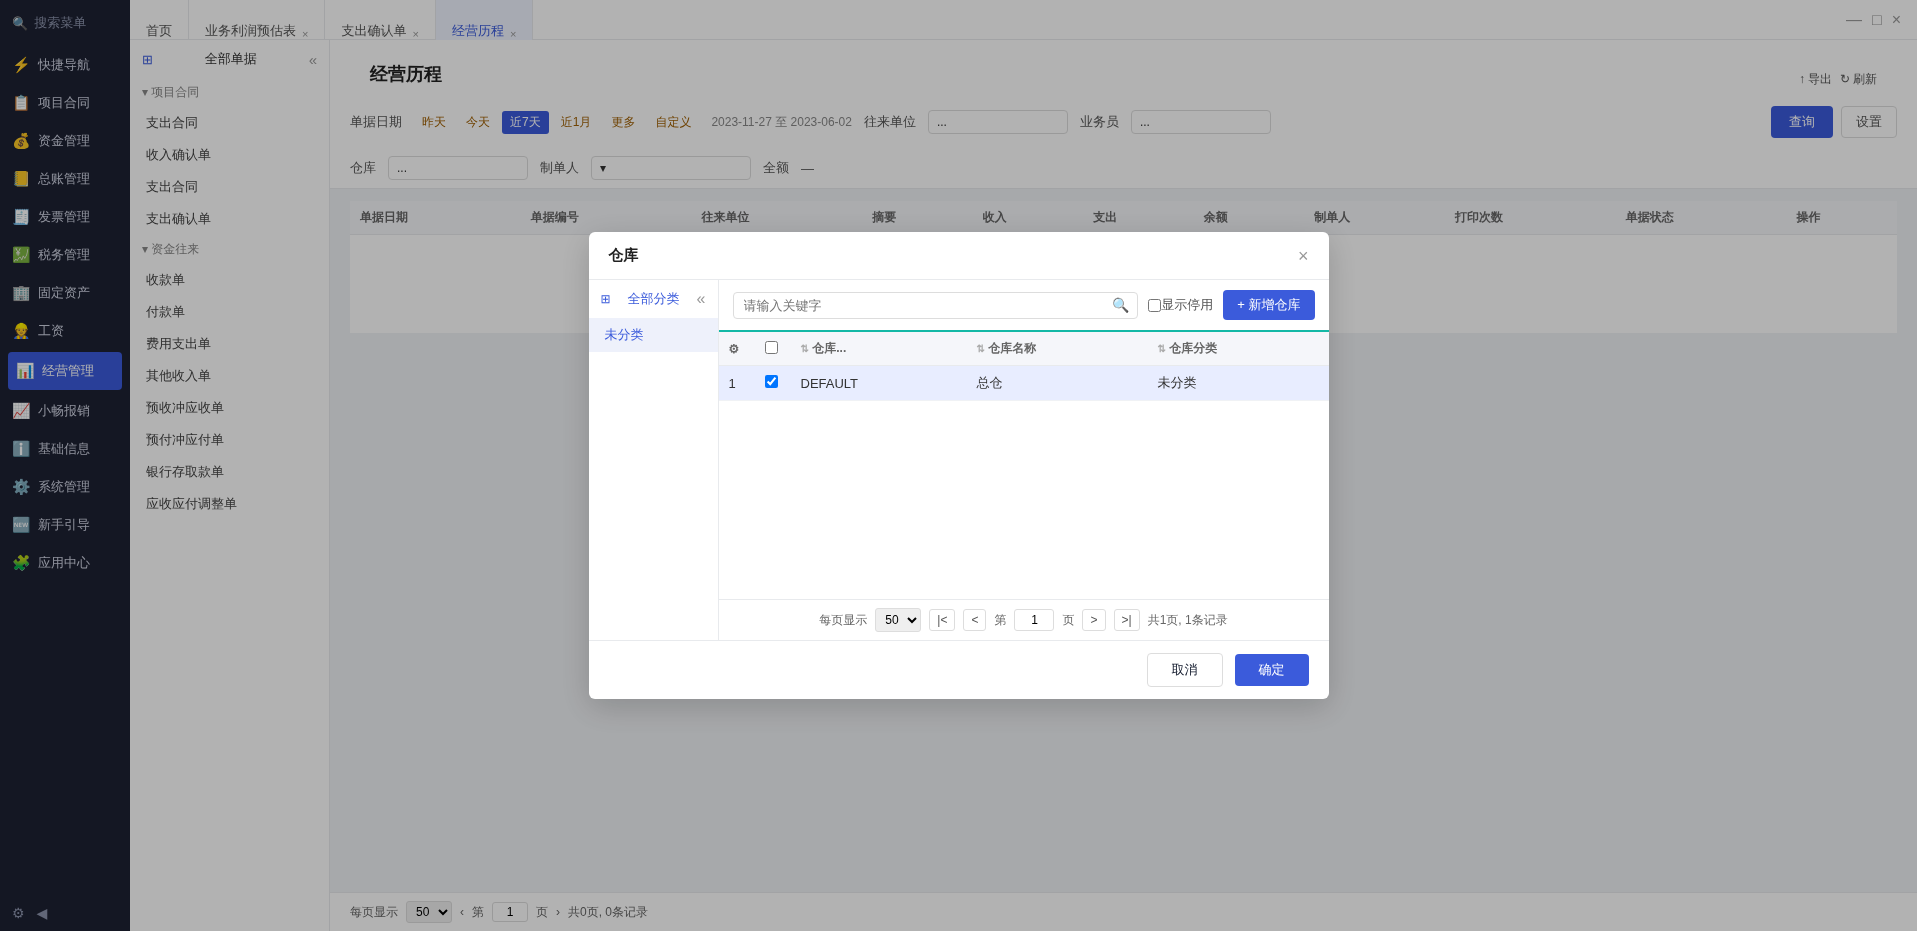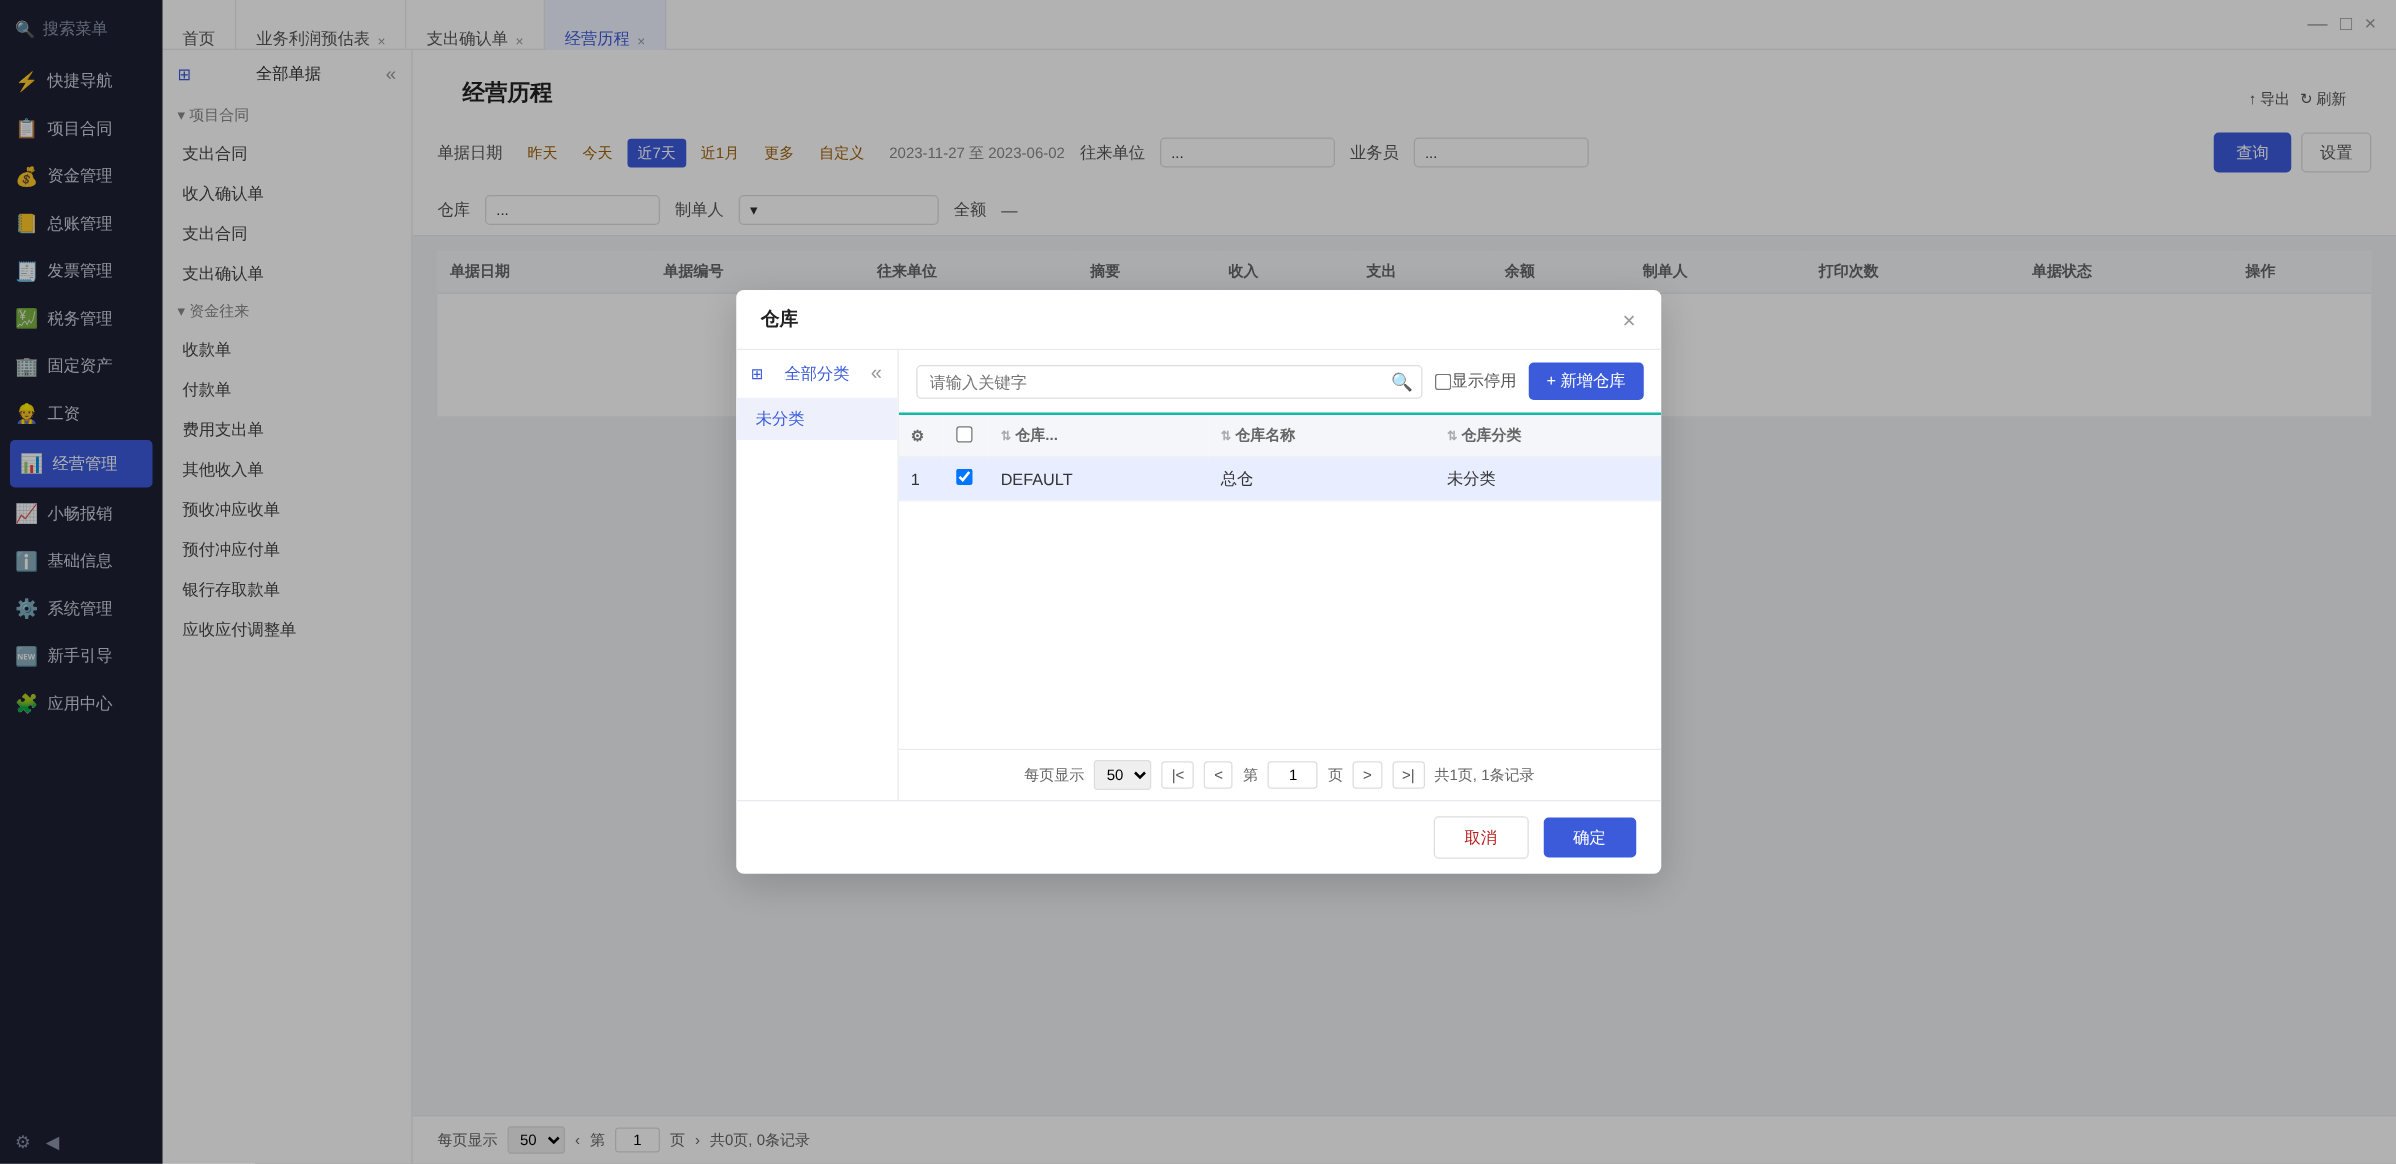--- a/index.html
+++ b/index.html
@@ -197,21 +197,21 @@
     }
     .page-select {
       border: 1px solid #ddd; border-radius: 3px; padding: 3px 5px; font-size: 12px;
     }
 
     .dialog-footer {
       padding: 12px 20px; border-top: 1px solid #e8eaed;
       display: flex; align-items: center; justify-content: flex-end; gap: 12px;
     }
     .btn-cancel {
-      background: #fff; color: #b91c1c; border: 1px solid #ddd; border-radius: 4px;
+      background: #fff; color: #0f172a; border: 1px solid #ddd; border-radius: 4px;
       padding: 7px 24px; font-size: 13px; cursor: pointer;
     }
     .btn-confirm {
       background: #3b5bdb; color: #fff; border: none; border-radius: 4px;
       padding: 7px 24px; font-size: 13px; cursor: pointer;
     }
 
     
     .dialog-left-scroll { flex: 1; overflow-y: auto; }
     .win-btn { font-size: 16px; color: #999; cursor: pointer; }

